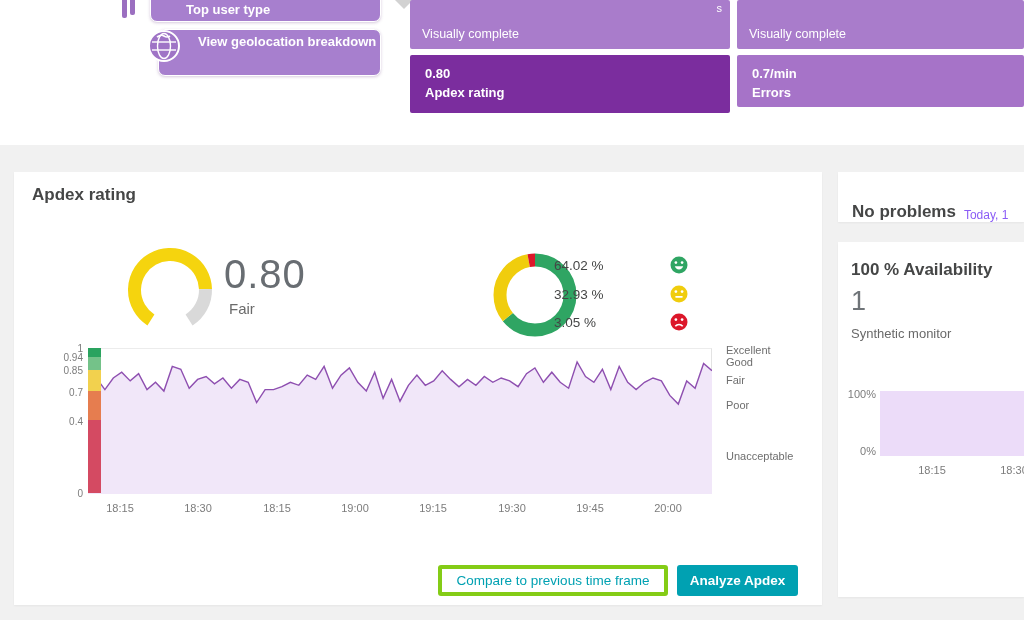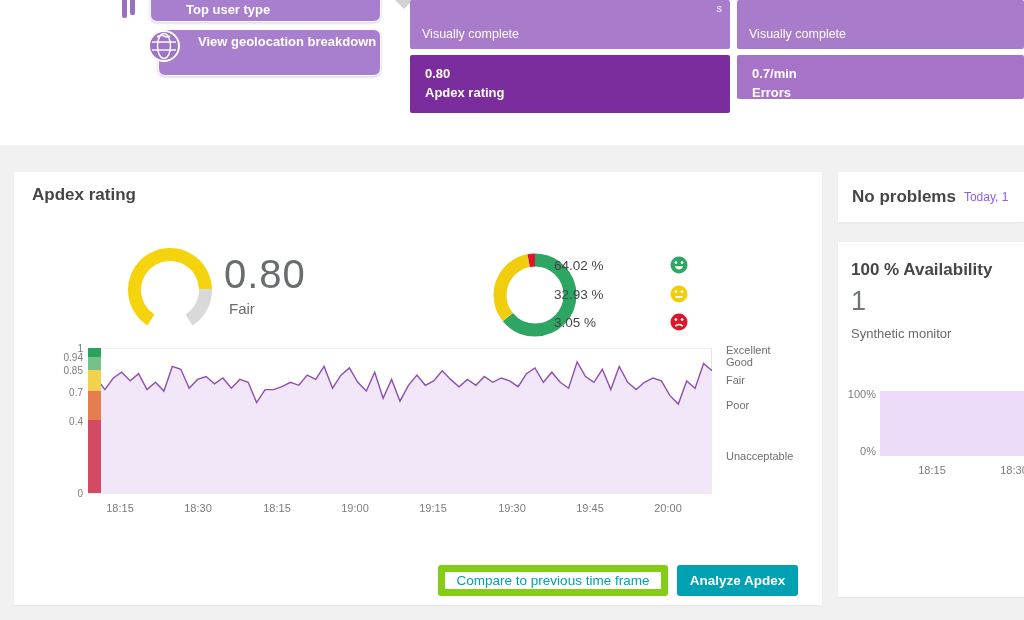--- a/index.html
+++ b/index.html
@@ -31,21 +31,21 @@
   .tooltip-arrow {
     position:absolute; left:395px; top:0; width:0; height:0;
     border-left:9px solid transparent; border-right:9px solid transparent;
     border-top:9px solid #d2d2d2;
   }
 
   .tile { position:absolute; color:#fff; border-radius:2px; }
   #tile-vc1 { left:410px; top:0; width:320px; height:49px; background:#a97ccb; }
   #tile-vc2 { left:737px; top:0; width:287px; height:49px; background:#a97ccb; }
   #tile-apdex { left:410px; top:55px; width:320px; height:58px; background:#7b2d9e; }
-  #tile-errors { left:737px; top:55px; width:287px; height:44px; background:#a673c8; }
+  #tile-errors { left:737px; top:55px; width:287px; height:52px; background:#a673c8; }
   .tile .bottom-label { position:absolute; left:12px; bottom:8px; font-size:12.5px; }
   .tile .unit { position:absolute; right:8px; top:2px; font-size:11px; }
   .tile .val { position:absolute; left:15px; top:11px; font-size:13px; font-weight:bold; }
   .tile .val-label { position:absolute; left:15px; top:30px; font-size:13px; font-weight:bold; }
 
   
   .panel { position:absolute; background:#fff; box-shadow:0 1px 2px rgba(0,0,0,.05); }
   #apdex-panel { left:14px; top:172px; width:808px; height:433px; }
   #problems-panel { left:838px; top:172px; width:186px; height:50px; overflow:hidden; }
   #availability-panel { left:838px; top:242px; width:186px; height:355px; overflow:hidden; }
@@ -69,25 +69,25 @@
   }
   .band-col { position:absolute; left:74px; top:176px; width:13px; height:145px; z-index:3; }
   .band-col div { width:13px; }
   .ytick { position:absolute; left:0; width:69px; text-align:right; font-size:10px; color:#7c7c7c; }
   .xtick { position:absolute; top:330px; width:60px; text-align:center; font-size:11px; color:#7c7c7c; }
   .rlabel { position:absolute; left:712px; font-size:11px; color:#6e6e6e; }
 
   
   .btn { position:absolute; top:393px; height:31px; border-radius:3px; font-size:13.5px;
          display:flex; align-items:center; justify-content:center; cursor:pointer; }
-  #btn-compare { left:424px; width:230px; background:#fff; border:7px solid #84cc16; color:#00a1b2; }
+  #btn-compare { left:424px; width:230px; background:#fff; border:4px solid #84cc16; color:#00a1b2; }
   #btn-analyze { left:663px; width:121px; background:#00a1b2; color:#fff; font-weight:bold; }
 
   
-  .problems-row { position:absolute; left:14px; top:0; height:50px; display:flex; align-items:center; white-space:nowrap; }
+  .problems-row { position:absolute; left:14px; top:0; height:50px; display:flex; align-items:flex-end; white-space:nowrap; }
   .problems-title { font-size:17px; font-weight:bold; color:#454646; }
   .problems-time { font-size:12px; color:#8b5cf6; margin-left:8px; }
 
   
   .avail-title { position:absolute; left:13px; top:18px; font-size:17px; font-weight:bold; color:#454646; }
   .avail-count { position:absolute; left:13px; top:44px; font-size:27px; color:#6f7478; }
   .avail-count-label { position:absolute; left:13px; top:84px; font-size:13px; color:#696969; }
   .avail-y { position:absolute; left:0; width:38px; text-align:right; font-size:11px; color:#7c7c7c; }
   .avail-fill { position:absolute; left:42px; top:149px; width:144px; height:65px; }
   .avail-x { position:absolute; top:222px; width:60px; text-align:center; font-size:11px; color:#7c7c7c; }

